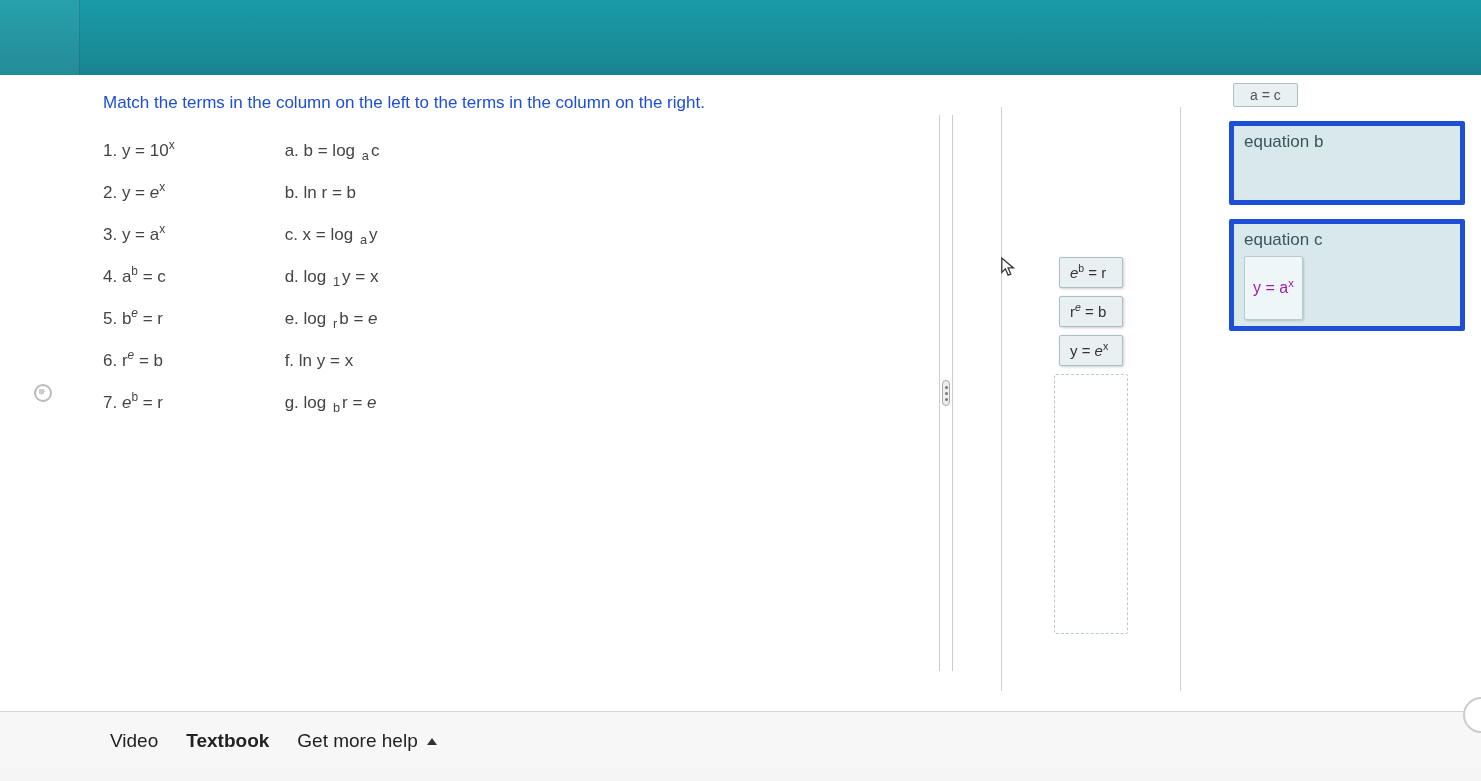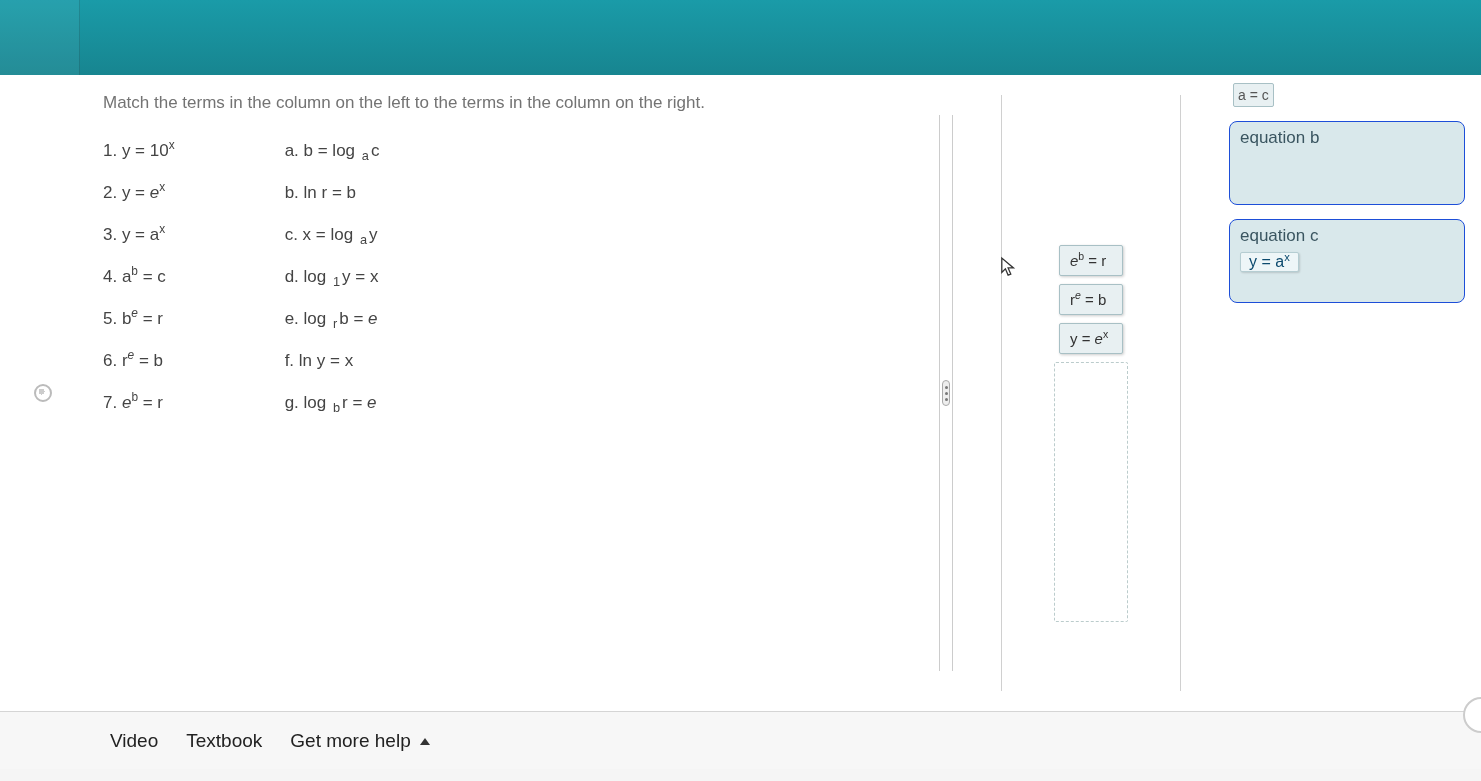--- a/index.html
+++ b/index.html
@@ -41,21 +41,21 @@
     background: radial-gradient(circle at 40% 40%, #ccc 0 3px, transparent 3px);
   }
   .question {
     flex: 1;
     padding: 18px 20px 10px 18px;
     color: #444;
     font-size: 17px;
   }
   .instructions {
     margin-bottom: 28px;
-    color: #737373;
+    color: #1d4ed8;
     font-size: 17px;
   }
   .cols {
     display: flex;
     gap: 110px;
   }
   .col { display: flex; flex-direction: column; gap: 22px; }
   .item { color: #444; font-size: 17px; white-space: nowrap; }
   sup { font-size: 0.7em; vertical-align: super; line-height: 0; }
   sub { font-size: 0.75em; vertical-align: sub; line-height: 0; padding: 0 2px;}
@@ -78,20 +78,21 @@
     background:#eee;
     display:flex;flex-direction:column;align-items:center;justify-content:center;gap:3px;
     z-index:2;
   }
   .mid-handle span{width:3px;height:3px;background:#777;border-radius:50%;}
   .drag-col {
     width: 260px;
     padding: 10px 6px;
     display:flex;flex-direction:column;align-items:center;
     position:relative;
+    margin-top:12px;
   }
   .drag-line {
     position:absolute;
     top:20px;bottom:20px;
     width:1px;background:#d0d0d0;
   }
   .drag-line.l{left:40px;}
   .drag-line.r{right:40px;}
   .drag-stack {
     margin-top: 160px;
@@ -119,50 +120,50 @@
   }
   .right-col {
     width: 260px;
     padding: 8px 16px 8px 8px;
     display:flex;flex-direction:column;gap:10px;
     background:#fff;
   }
   .partial-tile {
     align-self:flex-start;
     background:#e8f0f2;border:1px solid #a8c0c5;border-radius:2px;
-    padding:3px 4px;font-size:14px;color:#555;
+    padding:3px 16px;font-size:14px;color:#555;
     margin-bottom:4px;
     margin-left:4px;
   }
   .slot {
     background:#d9e8eb;
-    border:1px solid #1d4ed8;
-    border-radius:8px;
+    border:5px solid #1d4ed8;
+    border-radius:2px;
     padding:6px 10px 6px 10px;
     min-height:84px;
     font-size:17px;color:#3a5560;
     display:flex;flex-direction:column;gap:6px;
   }
   .slot-label { font-size:17px; }
   .slot .placed {
     background:#eef6f8;border:1px solid #b5cdd2;border-radius:2px;
-    padding:0 8px;font-size:16px;color:#0c4a6e;align-self:flex-start;
+    padding:22px 8px;font-size:16px;color:#a21caf;align-self:flex-start;
     box-shadow: 1px 1px 2px rgba(0,0,0,0.15);
   }
   .footer {
     height:58px;
     border-top:1px solid #d5d5d5;
     background:#f7f7f7;
     display:flex;align-items:center;
     padding:0 28px 0 110px;
     gap:28px;
     font-size:19px;color:#222;
   }
   .footer .link { cursor:pointer; }
-  .footer .link.bold { font-weight:normal; }
+  .footer .link.bold { font-weight:bold; }
   .caret-up {
     display:inline-block;width:0;height:0;margin-left:4px;
     border-left:5px solid transparent;border-right:5px solid transparent;
     border-bottom:7px solid #333;vertical-align:middle;
   }
   .halfcircle {
     position:absolute;right:-18px;bottom:48px;
     width:36px;height:36px;border:2px solid #ccc;border-radius:50%;
     background:#fff;
   }

